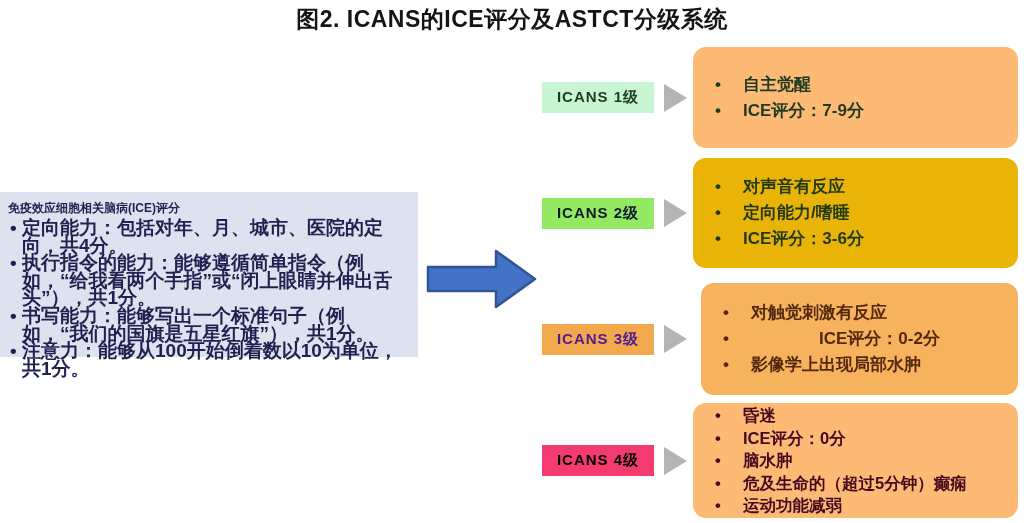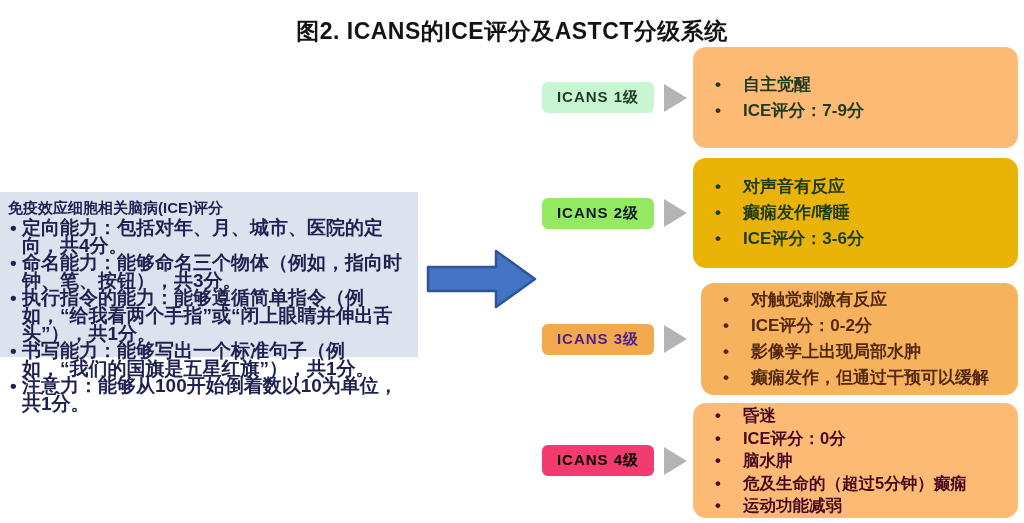--- a/index.html
+++ b/index.html
@@ -7,42 +7,42 @@
   .canvas {
     position: relative;
     width: 1024px;
     height: 523px;
     background: #ffffff;
     font-family: "Liberation Sans", "DejaVu Sans", sans-serif;
     overflow: hidden;
   }
   .title {
     position: absolute;
-    top: 16px;
+    top: 4px;
     left: 0;
     width: 1024px;
     text-align: center;
     font-size: 23px;
     font-weight: bold;
     color: #141414;
     letter-spacing: 0.5px;
   }
   
   .ice-panel {
     position: absolute;
     left: 0;
     top: 192px;
     width: 418px;
     height: 165px;
     background: #dde2ee;
     color: #1f2150;
     padding: 6px 10px 6px 8px;
   }
   .ice-heading {
-    font-size: 15px;
+    font-size: 12px;
     font-weight: bold;
     line-height: 20px;
   }
   .ice-list {
     margin: 1px 0 0 0;
     padding: 0;
     list-style: none;
   }
   .ice-list li {
     position: relative;
@@ -71,21 +71,21 @@
     display: flex;
     align-items: center;
   }
   .row-0 { top: 47px;  height: 101px; }
   .row-1 { top: 158px; height: 110px; }
   .row-2 { top: 283px; height: 112px; }
   .row-3 { top: 403px; height: 115px; }
   .grade-label {
     flex: 0 0 112px;
     height: 31px;
-    border-radius: 6px;
+    border-radius: 0;
     display: flex;
     align-items: center;
     justify-content: center;
     font-size: 15px;
     font-weight: bold;
     letter-spacing: 1px;
     color: #222222;
   }
   .tri-arrow {
     flex: 0 0 auto;
@@ -127,21 +127,20 @@
 <body>
 
 <div class="canvas">
 
   <div class="title">图2. ICANS的ICE评分及ASTCT分级系统</div>
 
   <div class="ice-panel">
     <div class="ice-heading">免疫效应细胞相关脑病(ICE)评分</div>
     <ul class="ice-list">
         <li>定向能力：包括对年、月、城市、医院的定向，共4分。</li>
-        <li>命名能力：能够命名三个物体（例如，指向时钟、笔、按钮），共3分。</li>
         <li>执行指令的能力：能够遵循简单指令（例如，“给我看两个手指”或“闭上眼睛并伸出舌头”），共1分。</li>
         <li>书写能力：能够写出一个标准句子（例如，“我们的国旗是五星红旗”），共1分。</li>
         <li>注意力：能够从100开始倒着数以10为单位，共1分。</li>
       </ul>
   </div>
 
   <svg class="big-arrow" width="116" height="70" viewBox="0 0 116 70">
     <polygon points="4,23 72,23 72,7 111,35 72,63 72,47 4,47" fill="#4472c4" stroke="#2f5597" stroke-width="2.5" stroke-linejoin="round"></polygon>
   </svg>
 
@@ -156,35 +155,34 @@
           </ul>
       </div>
     </div>
 
     <div class="grade-row row-1">
       <div class="grade-label" style="background: rgb(147, 234, 98); color: #0f172a;">ICANS 2级</div>
       <div class="tri-arrow"></div>
       <div class="grade-box" style="background: #eab308;">
         <ul class="grade-items">
             <li style="color: rgb(31, 58, 18);">对声音有反应</li>
-            <li style="color: rgb(31, 58, 18);">癫痫发作/嗜睡</li>
+            <li style="color: rgb(31, 58, 18);">定向能力/嗜睡</li>
             <li style="color: rgb(31, 58, 18);">ICE评分：3-6分</li>
           </ul>
       </div>
     </div>
 
     <div class="grade-row row-2">
       <div class="grade-label" style="background: rgb(242, 169, 78); color: #4c1d95;">ICANS 3级</div>
       <div class="tri-arrow"></div>
       <div class="grade-box" style="background: rgb(246, 178, 92); margin-left: 8px;">
         <ul class="grade-items">
             <li style="color: rgb(83, 40, 14);">对触觉刺激有反应</li>
-            <li style="color: rgb(83, 40, 14);">ICE评分：0-2分</li>
+            <li style="color: rgb(83, 40, 14); text-align: center;">ICE评分：0-2分</li>
             <li style="color: rgb(83, 40, 14);">影像学上出现局部水肿</li>
-            <li style="color: rgb(83, 40, 14);">癫痫发作，但通过干预可以缓解</li>
           </ul>
       </div>
     </div>
 
     <div class="grade-row row-3">
       <div class="grade-label" style="background: rgb(244, 59, 112); color: #000000;">ICANS 4级</div>
       <div class="tri-arrow"></div>
       <div class="grade-box" style="background: #fdba74;">
         <ul class="grade-items">
             <li style="color: rgb(70, 8, 31);">昏迷</li>

